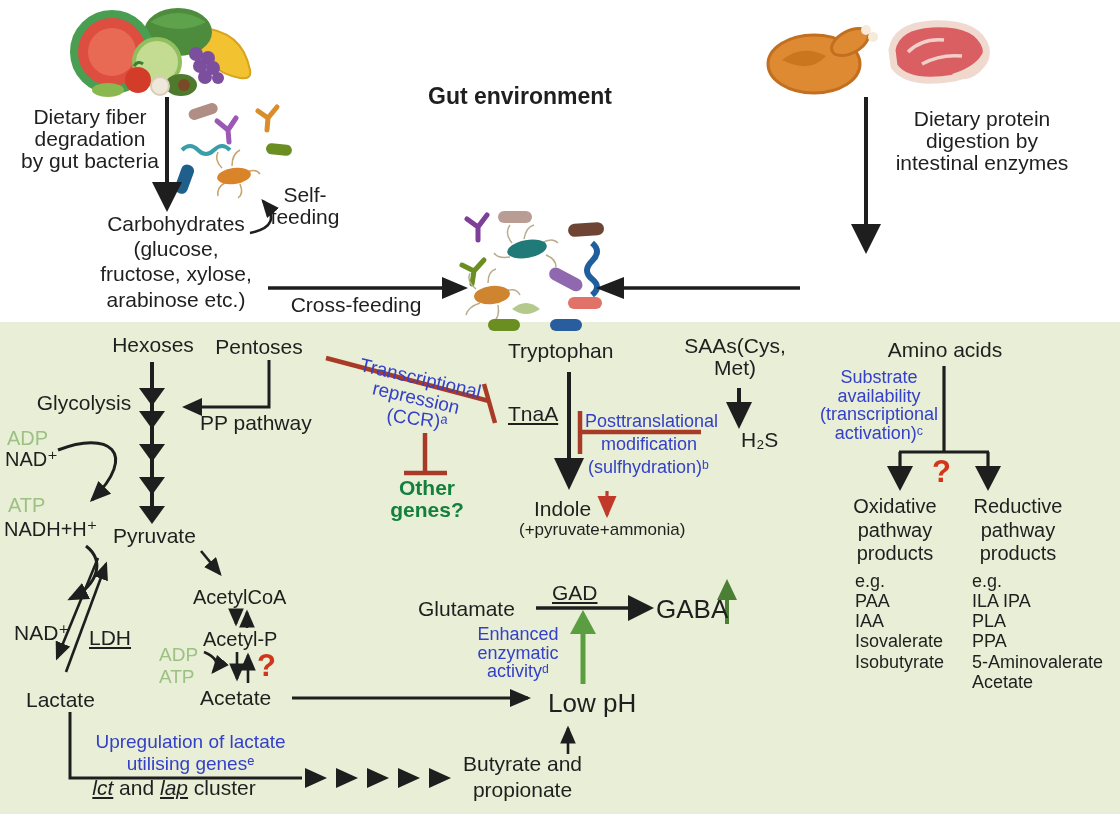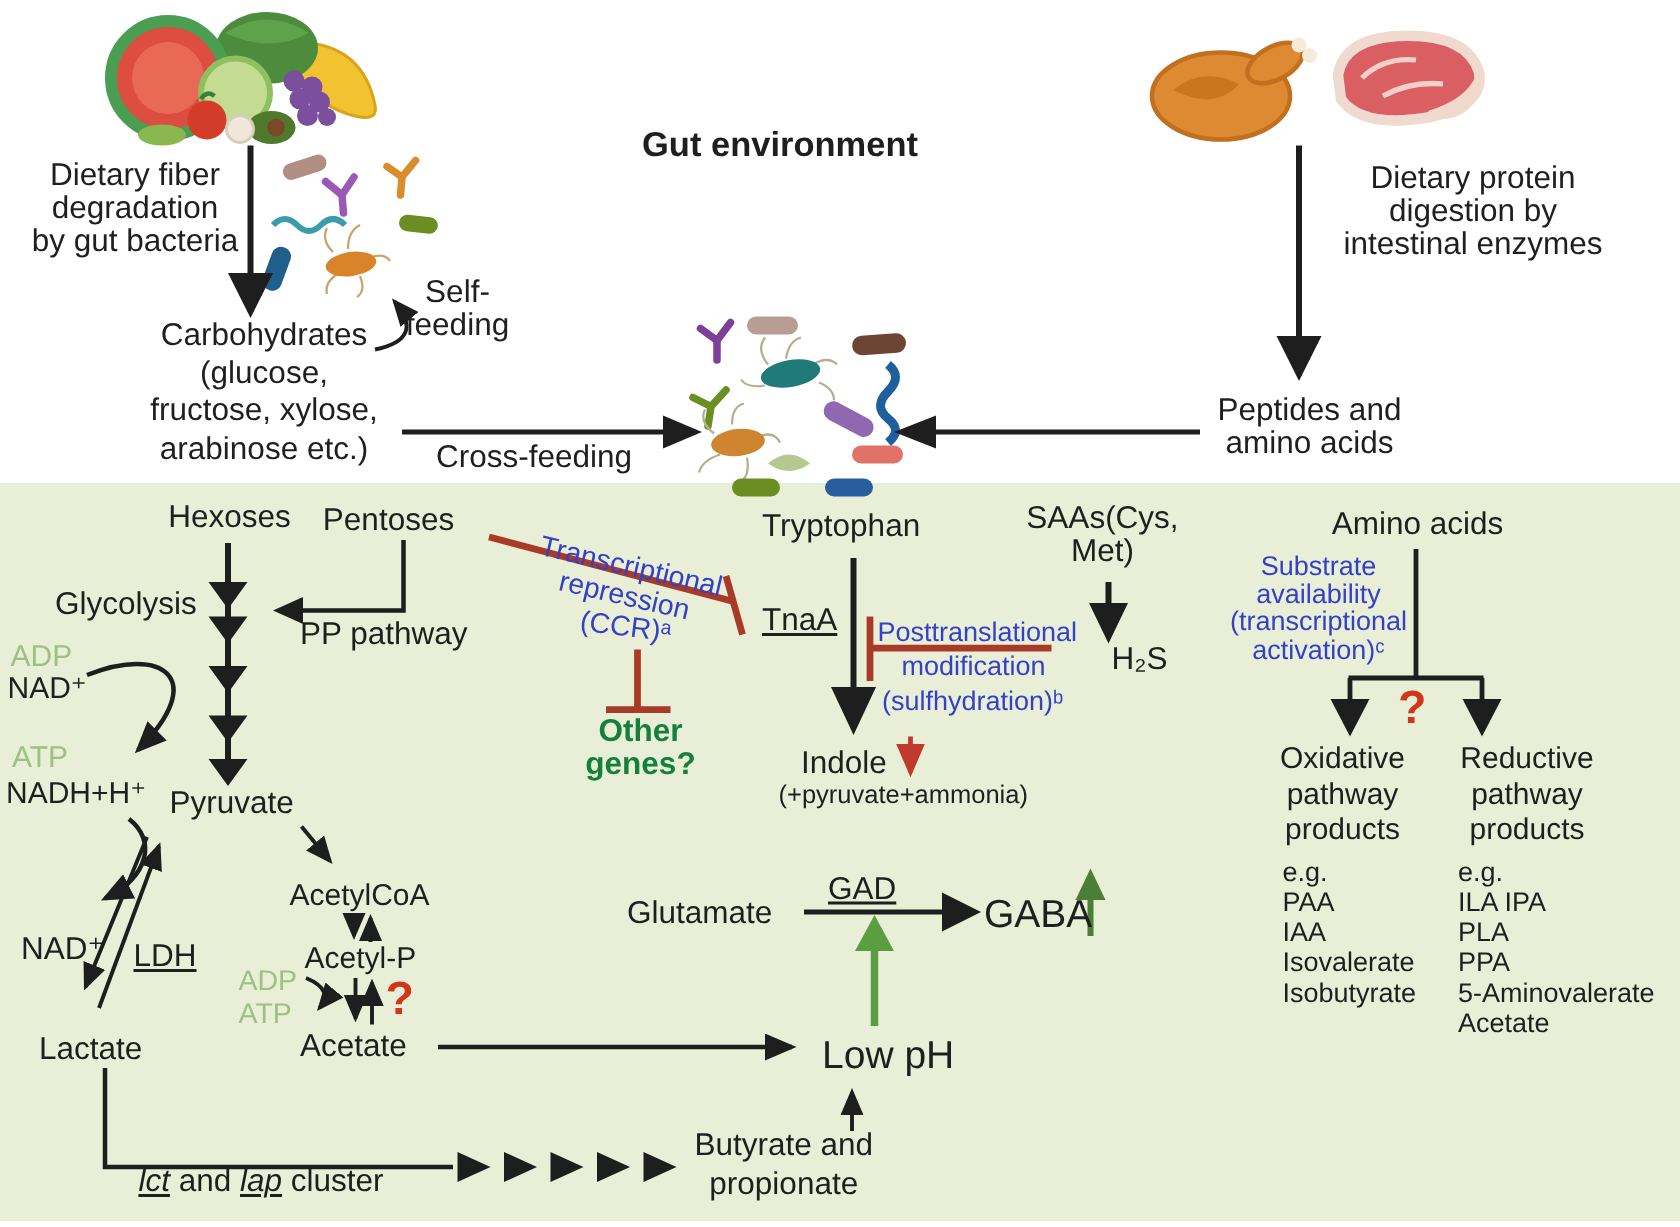--- a/index.html
+++ b/index.html
@@ -250,22 +250,20 @@
   <div class="lbl c tight" style="left:268px;top:184px;width:74px">Self-
 feeding</div>
   <div class="lbl c" style="left:92px;top:211px;width:168px;line-height:1.2">Carbohydrates
 (glucose,
 fructose, xylose,
 arabinose etc.)</div>
   <div class="lbl c" style="left:285px;top:293px;width:142px">Cross-feeding</div>
   <div class="lbl c tight" style="left:882px;top:108px;width:200px">Dietary protein
 digestion by
 intestinal enzymes</div>
-  <div class="lbl c tight" style="left:803px;top:263px;width:140px">Peptides and
-amino acids</div>
 
   <div class="lbl c" style="left:107px;top:333px;width:92px">Hexoses</div>
   <div class="lbl c" style="left:211px;top:335px;width:96px">Pentoses</div>
   <div class="lbl c" style="left:28px;top:391px;width:112px">Glycolysis</div>
   <div class="lbl" style="left:200px;top:411px">PP pathway</div>
   <div class="lbl grn s20" style="left:7px;top:427px">ADP</div>
   <div class="lbl s20" style="left:5px;top:448px">NAD⁺</div>
   <div class="lbl grn s20" style="left:8px;top:494px">ATP</div>
   <div class="lbl s20" style="left:4px;top:518px">NADH+H⁺</div>
   <div class="lbl" style="left:113px;top:524px">Pyruvate</div>
@@ -273,20 +271,22 @@
   <div class="lbl s20" style="left:193px;top:586px">AcetylCoA</div>
   <div class="lbl s20" style="left:203px;top:628px">Acetyl-P</div>
   <div class="lbl grn s19" style="left:159px;top:644px">ADP</div>
   <div class="lbl grn s19" style="left:159px;top:666px">ATP</div>
   <div class="lbl qred" style="left:257px;top:650px">?</div>
   <div class="lbl" style="left:200px;top:686px">Acetate</div>
   <div class="lbl" style="left:14px;top:621px">NAD⁺</div>
   <div class="lbl u" style="left:89px;top:626px">LDH</div>
   <div class="lbl" style="left:26px;top:688px">Lactate</div>
 
+  <div class="lbl blue c s19" style="left:88px;top:731px;width:205px;line-height:1.18">Upregulation of lactate
+utilising genesᵉ</div>
   <div class="lbl c" style="left:60px;top:776px;width:228px"><span class="iu pre">lct</span><span class="pre"> and </span><span class="iu pre">lap</span><span class="pre"> cluster</span></div>
   <div class="lbl c" style="left:450px;top:751px;width:145px;line-height:1.25">Butyrate and
 propionate</div>
   <div class="lbl s22" style="left:548px;top:689px">Low pH</div>
 
   <div class="lbl blue c s19 tight" style="left:336px;top:349px;width:178px;transform:rotate(13deg);transform-origin:0 0">Transcriptional
 repression</div>
   <div class="lbl blue s19 c" style="left:380px;top:408px;width:74px;transform:rotate(7deg)">(CCR)ᵃ</div>
   <div class="lbl org b c tight" style="left:386px;top:477px;width:82px">Other
 genes?</div>
@@ -299,20 +299,23 @@
   <div class="lbl" style="left:534px;top:497px">Indole</div>
   <div class="lbl s17" style="left:478px;top:520px">(+pyruvate+ammonia)</div>
 
   <div class="lbl c tight" style="left:676px;top:335px;width:118px">SAAs(Cys,
 Met)</div>
   <div class="lbl" style="left:741px;top:428px">H₂S</div>
 
   <div class="lbl" style="left:418px;top:597px">Glutamate</div>
   <div class="lbl u" style="left:552px;top:581px">GAD</div>
   <div class="lbl s22" style="left:656px;top:595px">GABA</div>
+  <div class="lbl blue c s18 tight" style="left:466px;top:625px;width:104px">Enhanced
+enzymatic
+activityᵈ</div>
 
   <div class="lbl c" style="left:878px;top:338px;width:134px">Amino acids</div>
   <div class="lbl blue c s18 tight" style="left:816px;top:368px;width:126px">Substrate
 availability
 (transcriptional
 activation)ᶜ</div>
   <div class="lbl qred" style="left:932px;top:456px">?</div>
   <div class="lbl c s20" style="left:843px;top:495px;width:104px;line-height:1.18">Oxidative
 pathway
 products</div>

